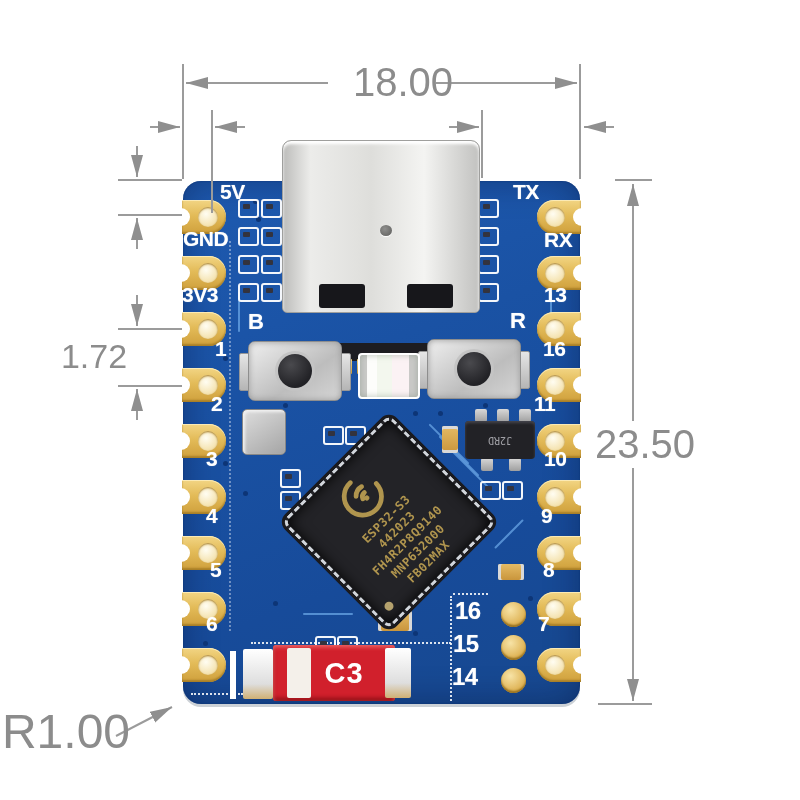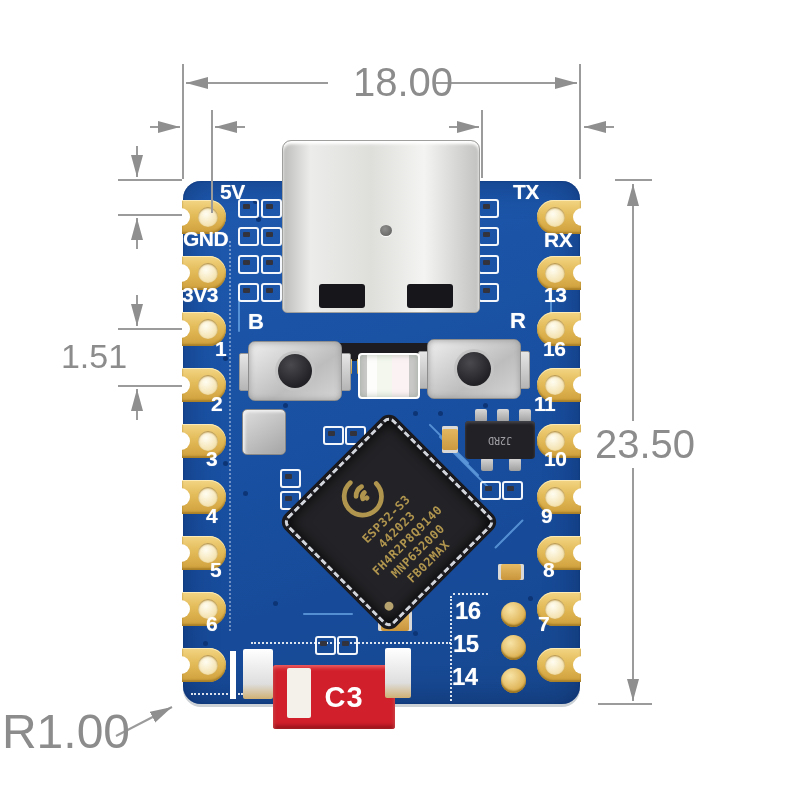--- a/index.html
+++ b/index.html
@@ -69,22 +69,22 @@
   
   #chip{position:absolute;left:130px;top:265px;width:146px;height:146px;transform:rotate(-45deg);
        background:#232327;border-radius:8px;border:3px dashed #d2d6dc;
        box-shadow:0 0 0 3px #1a1a1e, inset 0 0 14px #000000;}
   #chip .pin1{position:absolute;left:9px;bottom:9px;width:9px;height:9px;border-radius:50%;background:#c5b077;opacity:.9;}
   #chip .inner{position:absolute;inset:0;display:flex;flex-direction:column;align-items:center;justify-content:center;}
   #chip .mark{color:#b0954e;font-family:"DejaVu Sans Mono",monospace;font-weight:700;font-size:12px;
        line-height:15px;letter-spacing:.5px;white-space:nowrap;}
   
   #redcomp .capw{position:absolute;background:linear-gradient(180deg,#ffffff,#dedede 70%,#cfb074);border-radius:2px;}
-  #redcomp .bodyr{position:absolute;left:90px;top:464px;width:122px;height:64px;background:#d1202c;border-radius:3px;
-       box-shadow:inset 0 2px 4px #ee6a6a, inset 0 -3px 4px #8d0f16;display:flex;align-items:center;justify-content:center;margin-top:20px;}
+  #redcomp .bodyr{position:absolute;left:90px;top:464px;width:122px;height:56px;background:#d1202c;border-radius:3px;
+       box-shadow:inset 0 2px 4px #ee6a6a, inset 0 -3px 4px #8d0f16;display:flex;align-items:center;justify-content:center;}
   #redcomp .stripe{position:absolute;left:14px;top:3px;width:24px;height:50px;background:#f4f0ea;border-radius:2px;}
   #redcomp .bodyr b{color:#ffffff;font-size:29px;letter-spacing:1px;margin-left:20px;}
   .golddot{position:absolute;width:25px;height:25px;border-radius:50%;
        background:radial-gradient(circle at 38% 32%,#f7e3a6,#ddb050 70%,#c09135);box-shadow:inset 0 -2px 2px #96701f;}
   
   .dim{position:absolute;color:#8c8c8c;transform:translate(-50%,-50%);white-space:nowrap;font-weight:400;}
   .dim-lg{font-size:40px;}
   .dim-md{font-size:34px;}
   #dimsvg{position:absolute;left:0;top:0;pointer-events:none;}
 </style>
@@ -323,16 +323,16 @@
       <line x1="615" y1="180" x2="652" y2="180"></line>
       <line x1="598" y1="704" x2="652" y2="704"></line>
       <line x1="633" y1="421" x2="633" y2="184" marker-end="url(#arw)"></line>
       <line x1="633" y1="468" x2="633" y2="701" marker-end="url(#arw)"></line>
 
       <line x1="116" y1="736" x2="172" y2="707" marker-end="url(#arw)"></line>
     </g>
   </svg>
 
   <span class="dim dim-lg" style="left:403px;top:82px;">18.00</span>
-  <span class="dim dim-md" style="left:94px;top:356px;">1.51</span>
+  <span class="dim dim-md" style="left:94px;top:356px;">1.72</span>
   <span class="dim dim-lg" style="left:645px;top:444px;">23.50</span>
   <span class="dim dim-lg" style="left:66px;top:731px;font-size:48px;">R1.00</span>
 </div>
 
 </body></html>

